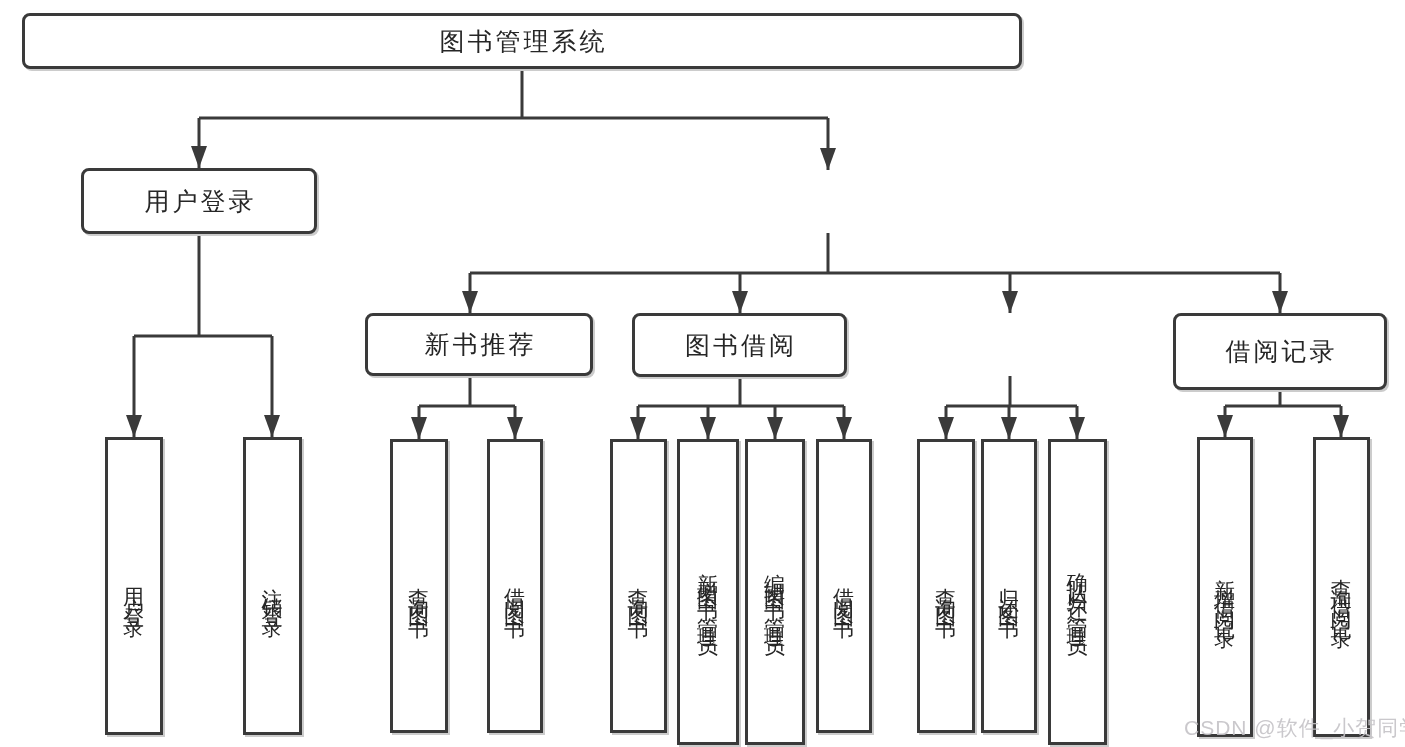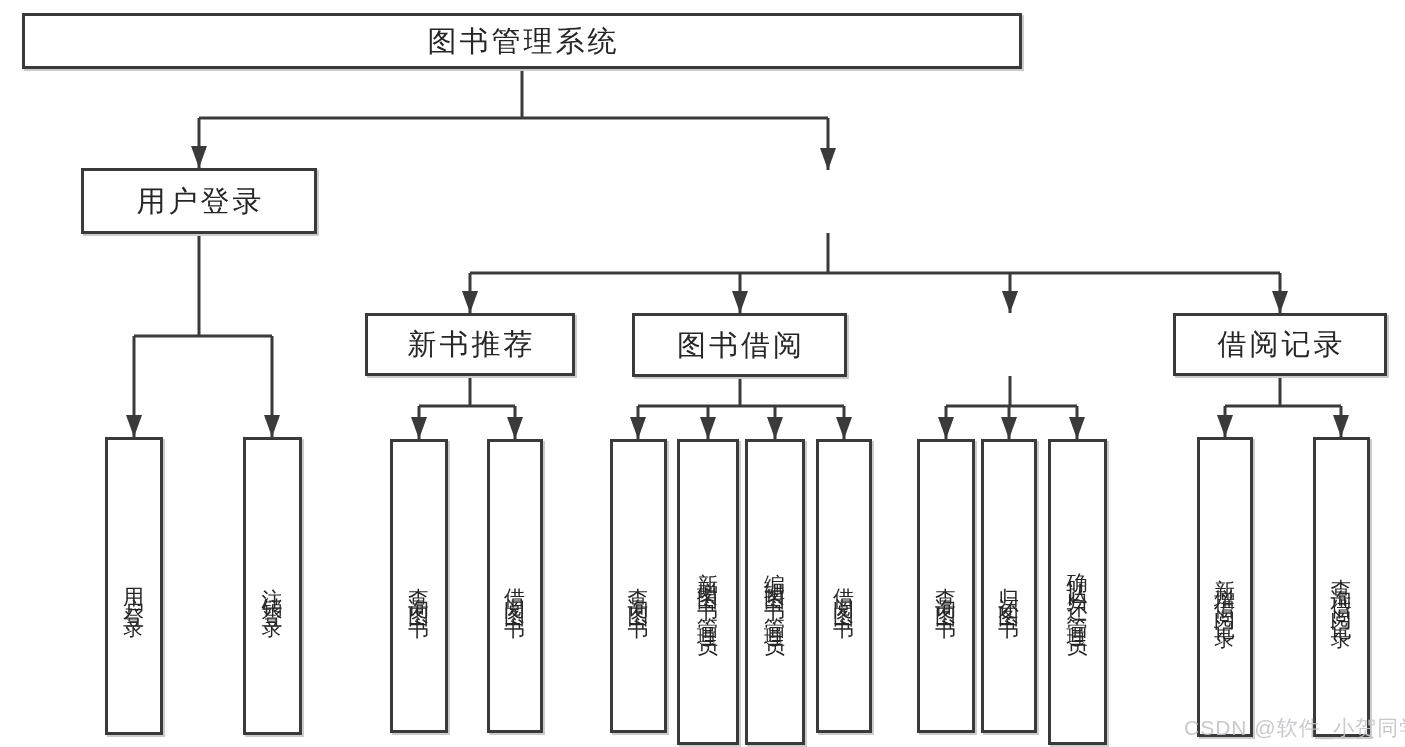--- a/index.html
+++ b/index.html
@@ -22,23 +22,24 @@
     background: #ffffff;
     border: 3px solid #3a3a3a;
     box-shadow: 2px 2px 0 #cccccc;
     display: flex;
     align-items: center;
     justify-content: center;
     color: #262626;
     line-height: 1;
   }
   .h {
-    font-size: 29px;
+    font-size: 25px;
     letter-spacing: 3px;
     padding-left: 3px; 
+    border-radius: 8px;
   }
   .v {
     writing-mode: vertical-rl;
     text-orientation: mixed;
     font-size: 21px;
     letter-spacing: 10px;
     padding-top: 10px; 
   }
   .v.tight { letter-spacing: 9px; padding-top: 9px; }
   .watermark {
@@ -95,23 +96,23 @@
       <polygon points="1069,417 1085,417 1077,439"></polygon>
       <polygon points="1217,415 1233,415 1225,437"></polygon>
       <polygon points="1333,415 1349,415 1341,437"></polygon>
     </g>
   </svg>
 
   <div class="box h" style="left:22px;top:13px;width:1000px;height:56px">图书管理系统</div>
 
   <div class="box h" style="left:81px;top:168px;width:236px;height:66px">用户登录</div>
 
-  <div class="box h" style="left:365px;top:313px;width:210px;height:63px">新书推荐</div>
+  <div class="box h" style="left:365px;top:313px;width:228px;height:63px">新书推荐</div>
   <div class="box h" style="left:632px;top:313px;width:215px;height:64px">图书借阅</div>
-  <div class="box h" style="left:1173px;top:313px;width:214px;height:63px">借阅记录</div>
+  <div class="box h" style="left:1173px;top:313px;width:214px;height:77px">借阅记录</div>
 
   <div class="box v" style="left:105px;top:437px;width:58px;height:298px">用户登录</div>
   <div class="box v" style="left:243px;top:437px;width:59px;height:298px">注销登录</div>
 
   <div class="box v" style="left:390px;top:439px;width:58px;height:294px">查询图书</div>
   <div class="box v" style="left:487px;top:439px;width:56px;height:294px">借阅图书</div>
 
   <div class="box v" style="left:610px;top:439px;width:57px;height:294px">查询图书</div>
   <div class="box v tight" style="left:677px;top:439px;width:62px;height:306px">新增图书（管理员）</div>
   <div class="box v tight" style="left:745px;top:439px;width:60px;height:306px">编辑图书（管理员）</div>

